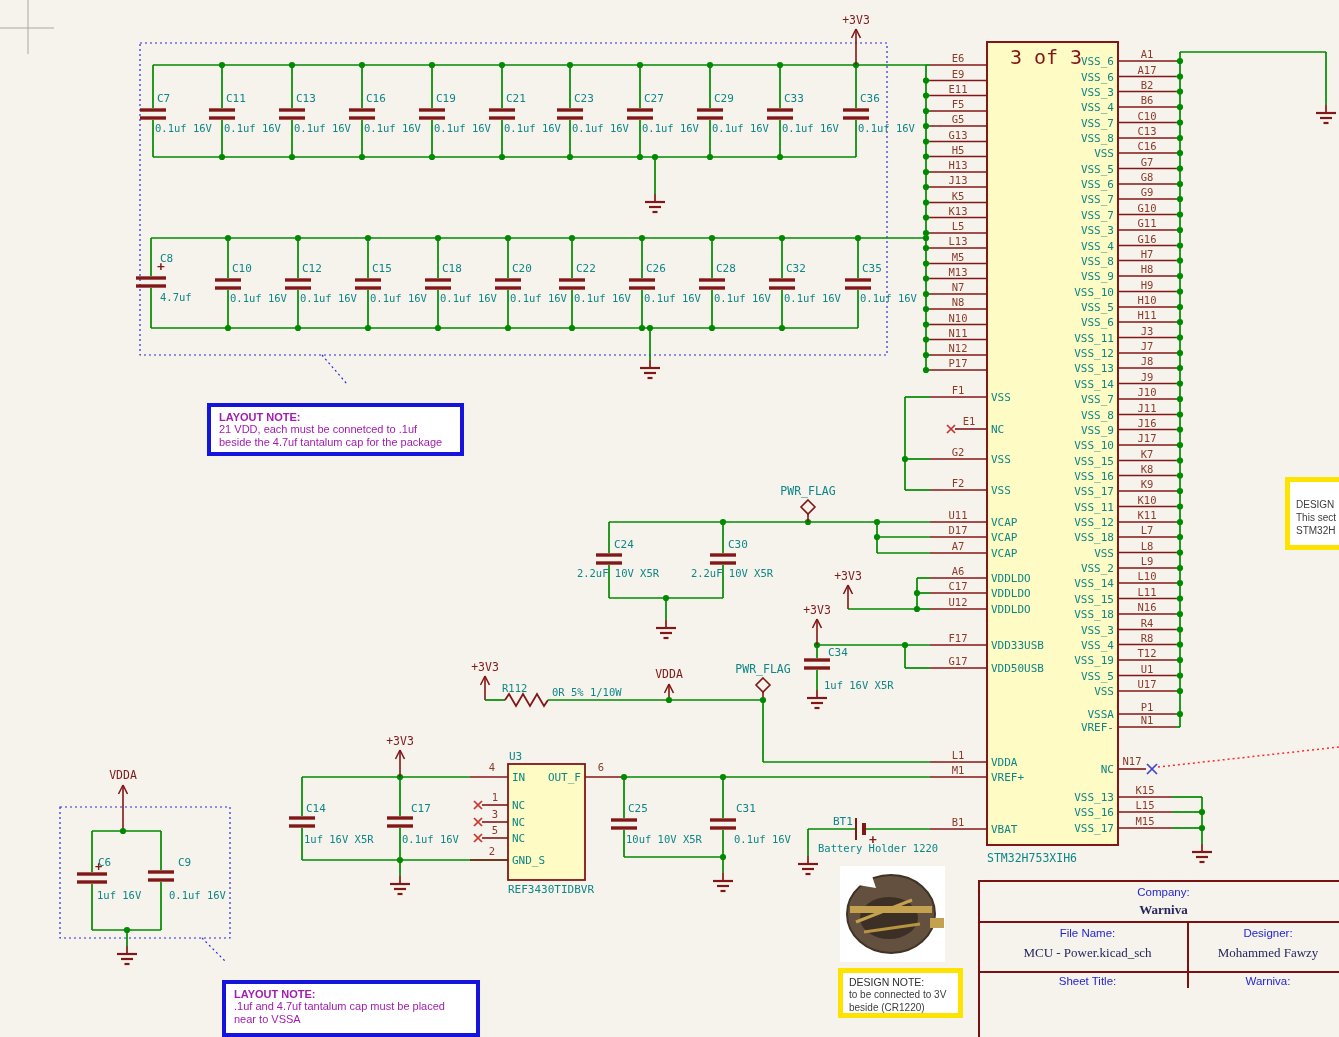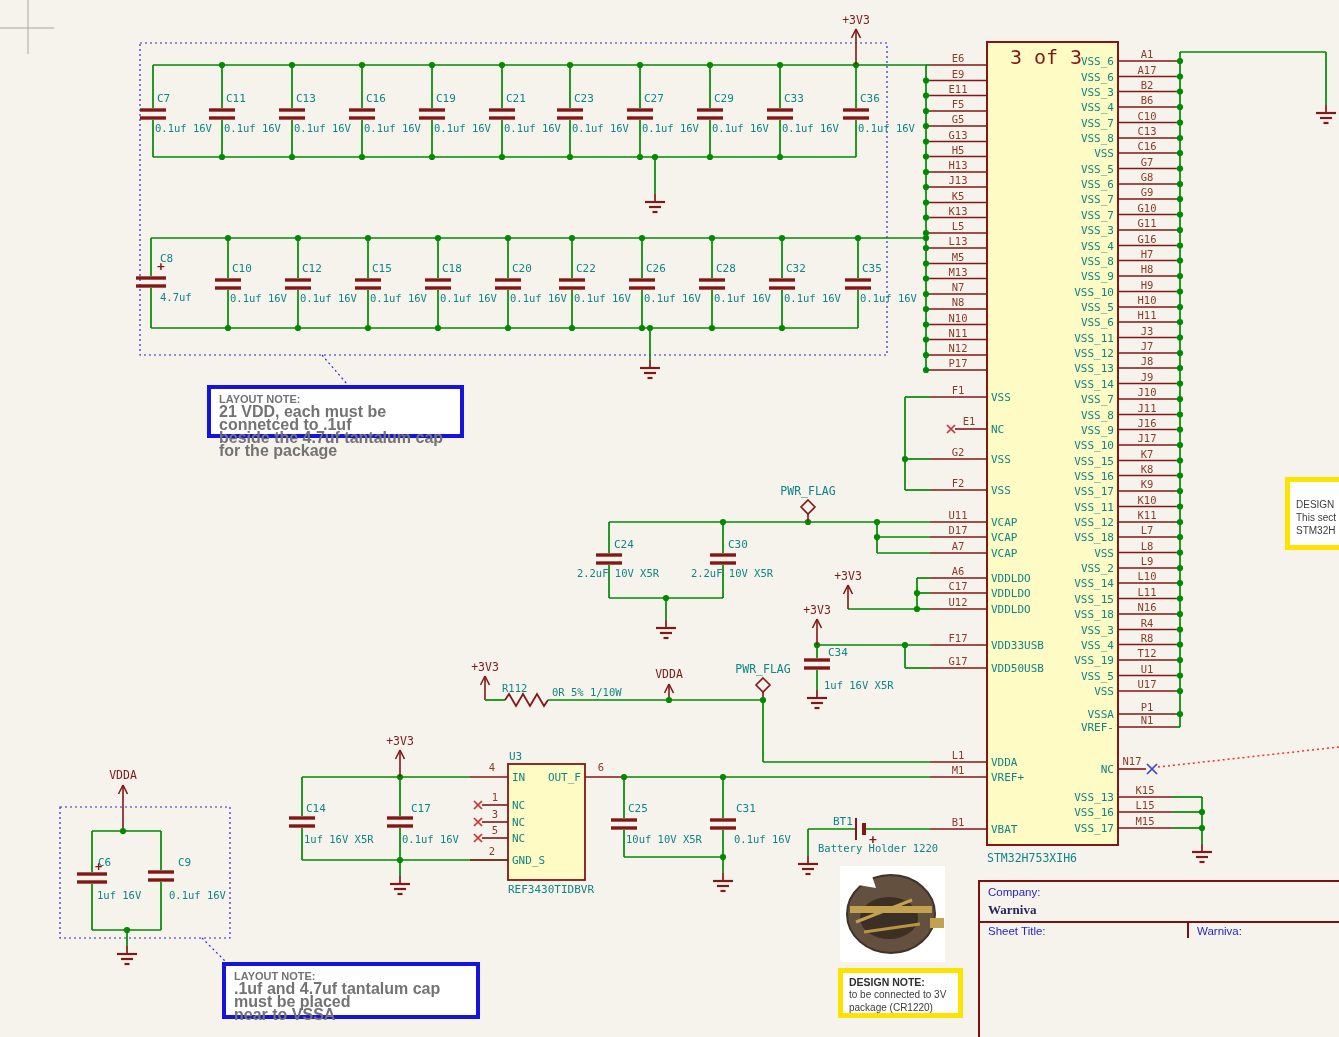--- a/index.html
+++ b/index.html
@@ -1,28 +1,28 @@
 <!DOCTYPE html>
 <html><head>
 <meta charset="utf-8">
 <style>
   html,body{margin:0;padding:0;}
   #root{position:relative;width:1339px;height:1037px;background:#F5F3EC;overflow:hidden;
         font-family:"Liberation Sans",sans-serif;}
   svg text{font-family:"DejaVu Sans Mono",monospace;}
   .note{position:absolute;background:#FFFFFF;box-sizing:border-box;}
-  .note.blue{border:4px solid #1414DC;color:#737373;padding:4px 6px 2px 8px;}
+  .note.blue{border:4px solid #1414DC;color:#a21caf;padding:4px 6px 2px 8px;margin-top:18px;}
   .note.yellow{border:5px solid #FFE300;color:#3C3C3C;padding:3px 4px 2px 6px;}
   .note .nt{font-weight:bold;font-size:11px;}
-  .note.blue .nl{font-weight:bold;font-size:16px;line-height:13px;}
-  .note.yellow .nt{font-weight:bold;font-size:10.5px;color:#2E2E2E;}
+  .note.blue .nl{font-weight:normal;font-size:11px;line-height:13px;}
+  .note.yellow .nt{font-weight:normal;font-size:10.5px;color:#2E2E2E;}
   .note.yellow .nl{font-size:10px;line-height:13px;color:#3C3C3C;}
   #tb{position:absolute;left:978px;top:880px;width:361px;height:157px;box-sizing:border-box;
       border-left:2px solid #7A1212;border-top:2px solid #7A1212;}
-  .tbrow{box-sizing:border-box;border-bottom:2px solid #7A1212;position:relative;}
+  .tbrow{box-sizing:border-box;border-bottom:2px solid #7A1212;position:relative;text-align:center;}
   .tbrow.last{border-bottom:none;}
   .tbl{font-size:11.5px;color:#2525CF;padding:4px 0 0 8px;}
   .tbv{font-family:"Liberation Serif",serif;color:#26265E;font-size:13px;padding:6px 0 0 8px;}
   .tbv.b{font-weight:bold;}
   .tbbig{font-family:"Liberation Serif",serif;color:#26265E;font-size:20px;font-weight:bold;
          padding:5px 0 0 10px;}
   .cols{display:flex;}
   .colA{width:209px;border-right:2px solid #7A1212;box-sizing:border-box;}
   .colB{flex:1;}
 </style>
@@ -894,34 +894,44 @@
 
   <div class="note blue" style="left:222px;top:962px;width:258px;height:57px;">
     <div class="nt">LAYOUT NOTE:</div>
     <div class="nl">.1uf and 4.7uf tantalum cap must be placed</div>
     <div class="nl">near to VSSA</div>
   </div>
 
   <div class="note yellow" style="left:838px;top:968px;width:125px;height:50px;">
     <div class="nt">DESIGN NOTE:</div>
     <div class="nl">to be connected to 3V</div>
-    <div class="nl">package (CR1220)</div>
+    <div class="nl">beside (CR1220)</div>
   </div>
 
   <div class="note yellow" style="left:1285px;top:477px;width:90px;height:73px;padding-top:16px;">
     <div class="nl">DESIGN</div>
     <div class="nl">This sect</div>
     <div class="nl">STM32H</div>
   </div>
 
   <div id="tb">
     <div class="tbrow" style="height:41px;">
       <div class="tbl">Company:</div>
       <div class="tbv b" style="padding-top:4px;">Warniva</div>
     </div>
+    <div class="tbrow cols" style="height:50px;">
+      <div class="colA">
+        <div class="tbl">File Name:</div>
+        <div class="tbv">MCU - Power.kicad_sch</div>
+      </div>
+      <div class="colB">
+        <div class="tbl">Designer:</div>
+        <div class="tbv">Mohammed Fawzy</div>
+      </div>
+    </div>
     <div class="tbrow cols last" style="height:15px;">
       <div class="colA">
         <div class="tbl" style="padding-top:2px;">Sheet Title:</div>
       </div>
       <div class="colB">
         <div class="tbl" style="padding-top:2px;">Warniva:</div>
       </div>
     </div>
   </div>
 </div>

